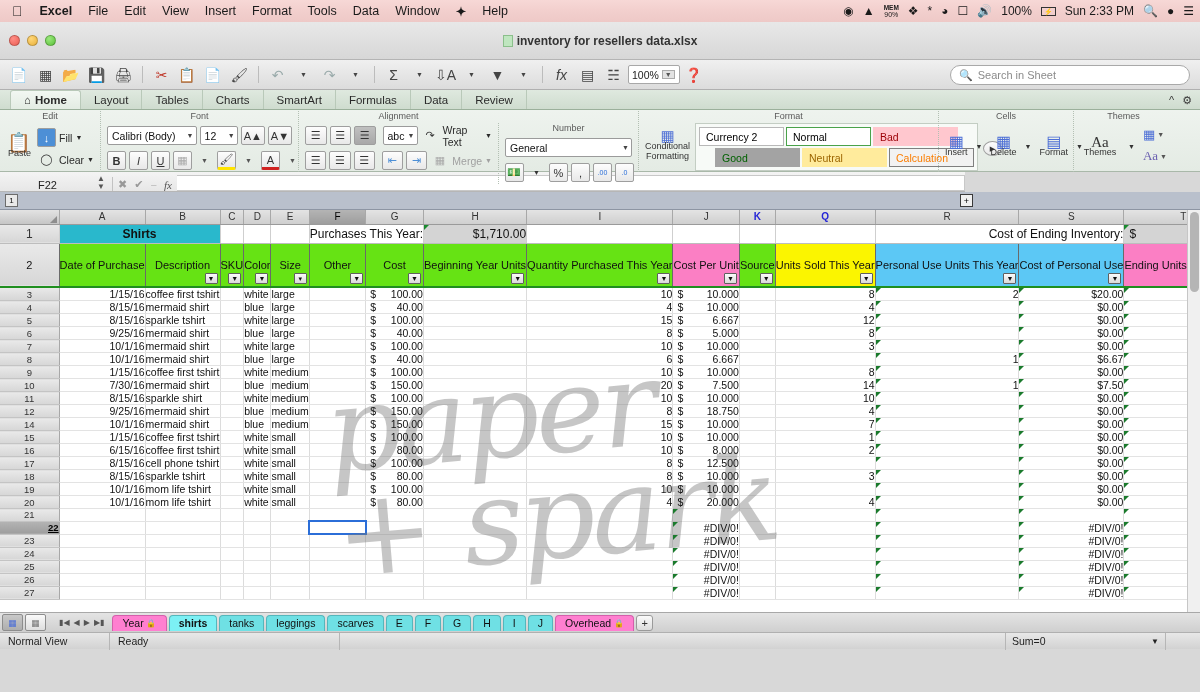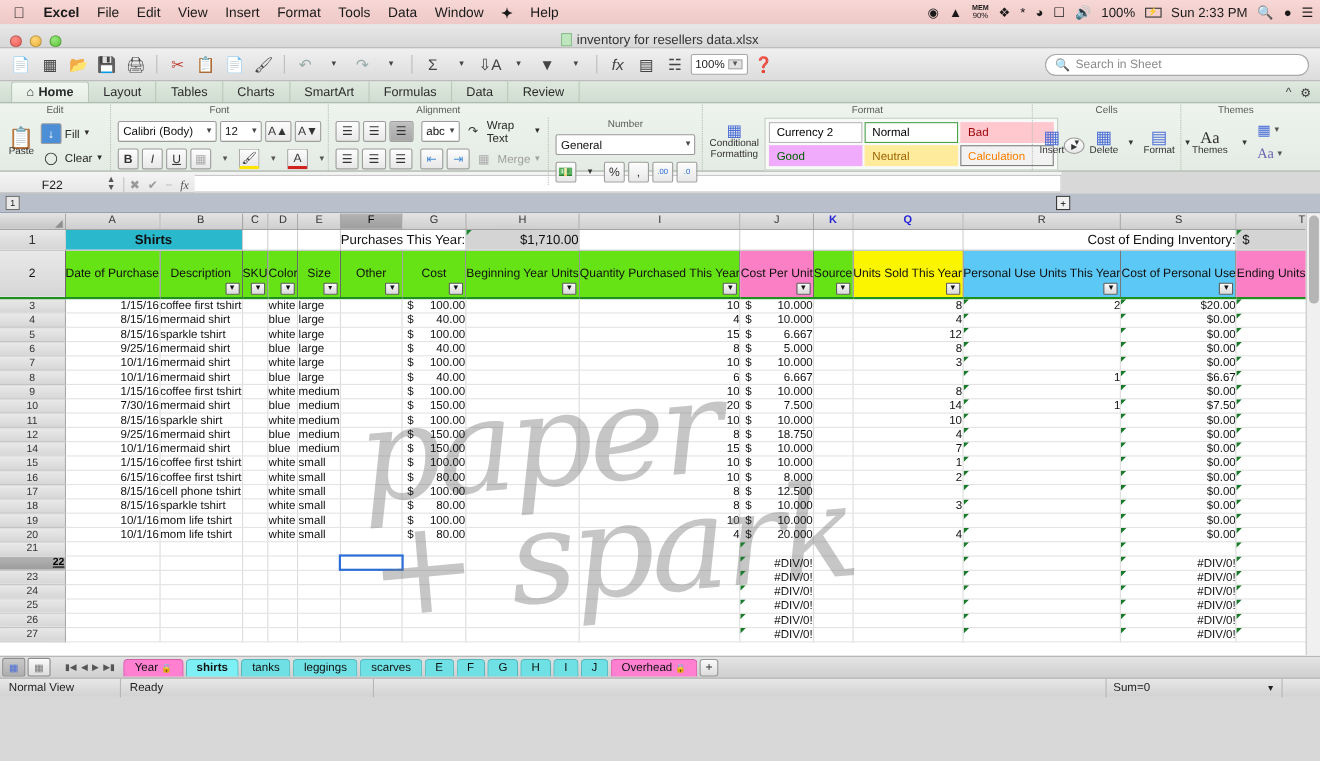--- a/index.html
+++ b/index.html
@@ -22,24 +22,24 @@
   .macbar .mi { padding: 0 8px; white-space: nowrap; }
   .macbar .mi.bold { font-weight: bold; }
   .macbar .right { position: absolute; right: 6px; top: 0; height: 22px;
     display: flex; align-items: center; gap: 9px; font-size: 12px; }
   .macbar .right .ic { display:inline-block; line-height: 1; }
   .mem { font-size: 7px; line-height: 7px; text-align: center; }
   .mem b { display:block; font-size:6.5px; font-weight:bold; }
 
   
   .titlebar {
-    height: 22px; width: 1200px;
+    height: 38px; width: 1200px;
     background: linear-gradient(180deg,#e8e8e8 0%,#d7d7d7 100%);
     border-bottom: 1px solid #b4b4b4;
-    display: flex; align-items: flex-end; position: relative;
+    display: flex; align-items: center; position: relative; font-weight: bold;
   }
   .traffic { display: flex; gap: 7px; padding-left: 9px; }
   .dot { width: 11px; height: 11px; border-radius: 50%; border: 1px solid rgba(0,0,0,.22); }
   .dot.r { background: radial-gradient(circle at 35% 30%, #ff8d85, #ec5f55); }
   .dot.y { background: radial-gradient(circle at 35% 30%, #ffd778, #e9b13c); }
   .dot.g { background: radial-gradient(circle at 35% 30%, #9ae97d, #5cc13a); }
   .title-center {
     position: absolute; left: 0; right: 0; text-align: center;
     font-size: 12px; color: #333;
   }
@@ -473,21 +473,21 @@
         <span style="font-size:15px;color:#4d6fd6;">▦</span>
         <span>Conditional Formatting</span>
       </div>
       <div style="display:flex;flex-direction:column;gap:2px;padding-top:3px;border:1px solid #c3cdc3;background:#f7faf7;padding:3px;">
         <div style="display:flex;gap:2px;">
           <span class="stylecell" style="background:#fff;border-color:#b8b8b8;">Currency 2</span>
           <span class="stylecell" style="background:#fff;border-color:#4aa24a;">Normal</span>
           <span class="stylecell" style="background:#ffc7ce;color:#9c0006;">Bad</span>
         </div>
         <div style="display:flex;gap:2px;">
-          <span class="stylecell" style="background:#f0abfc;color:#006100;">Good</span>
+          <span class="stylecell" style="background:#a3a3a3;color:#006100;margin-left:16px;">Good</span>
           <span class="stylecell" style="background:#ffeb9c;color:#9c6500;">Neutral</span>
           <span class="stylecell" style="background:#f2f2f2;color:#fa7d00;border-color:#7f7f7f;">Calculation</span>
         </div>
       </div>
       <span class="mini" style="border-radius:50%;width:15px;height:15px;margin-top:18px;font-size:7px;">▶</span>
     </div>
   </div>
 
   <div class="grp" style="width:135px;">
     <div class="glabel">Cells</div>

